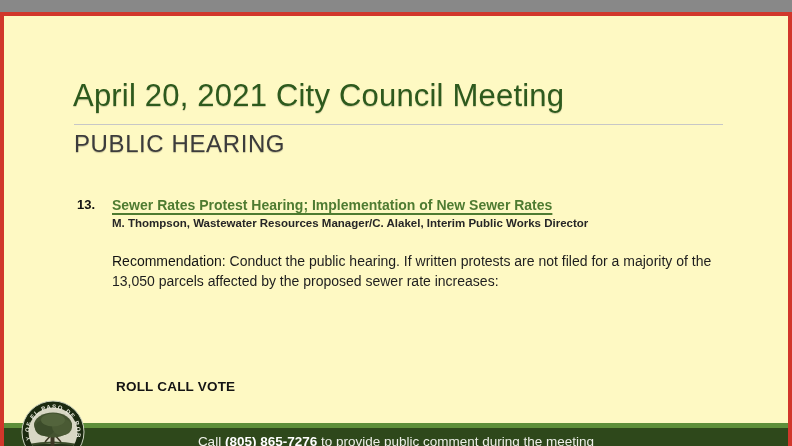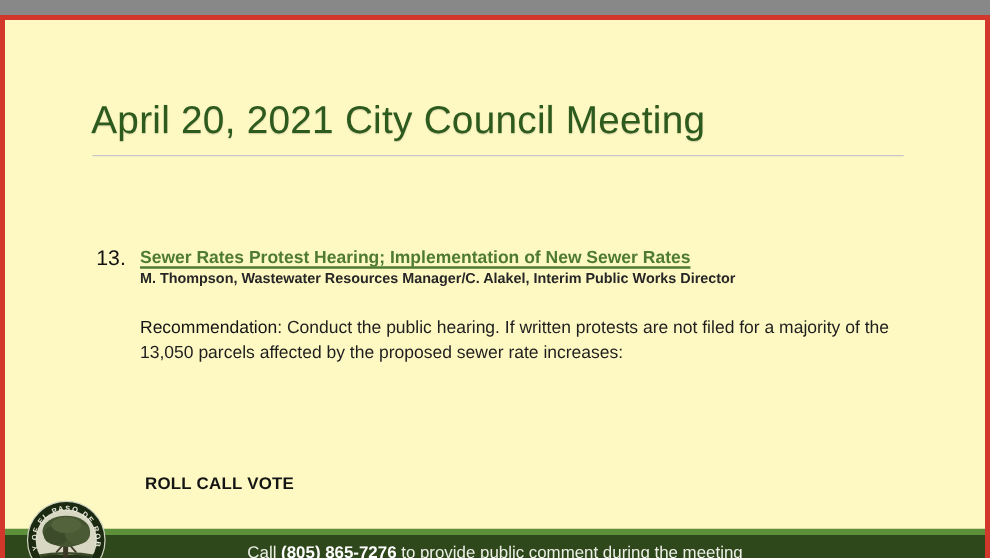--- a/index.html
+++ b/index.html
@@ -28,21 +28,21 @@
   .section-title{
     left:74px;top:118px;
     font-size:24px;
     color:#3c3c3c;
     letter-spacing:0.6px;
     text-shadow:0 1px 1px rgba(0,0,0,0.22);
     white-space:nowrap;
   }
   .item-number{
     left:77px;top:185px;
-    font-size:17px;font-weight:400;color:#111;
+    font-size:13px;font-weight:700;color:#111;
   }
   .item-heading{
     left:112px;top:185px;
     font-size:14px;font-weight:700;
     color:#4e7b31;
     text-decoration:underline;
     text-decoration-thickness:2px;
     text-underline-offset:3px;
     white-space:nowrap;
   }
@@ -88,20 +88,21 @@
 </style>
 </head>
 <body>
 
 <div class="stage">
 
   <div class="abs slide-title">April 20, 2021 City Council Meeting</div>
 
   <div class="abs title-rule"></div>
 
+  <div class="abs section-title">PUBLIC HEARING</div>
 
   <div class="abs item-number">13.</div>
 
   <div class="abs presenters">M. Thompson, Wastewater Resources Manager/C. Alakel, Interim Public Works Director</div>
 
   <div class="abs item-heading">Sewer Rates Protest Hearing; Implementation of New Sewer Rates</div>
 
   <div class="abs body-text rec">
     <span class="rec-label">Recommendation:</span><span> Conduct the public hearing. If written protests are not filed for a majority of the 13,050 parcels affected by the proposed sewer rate increases:</span>
   </div>

